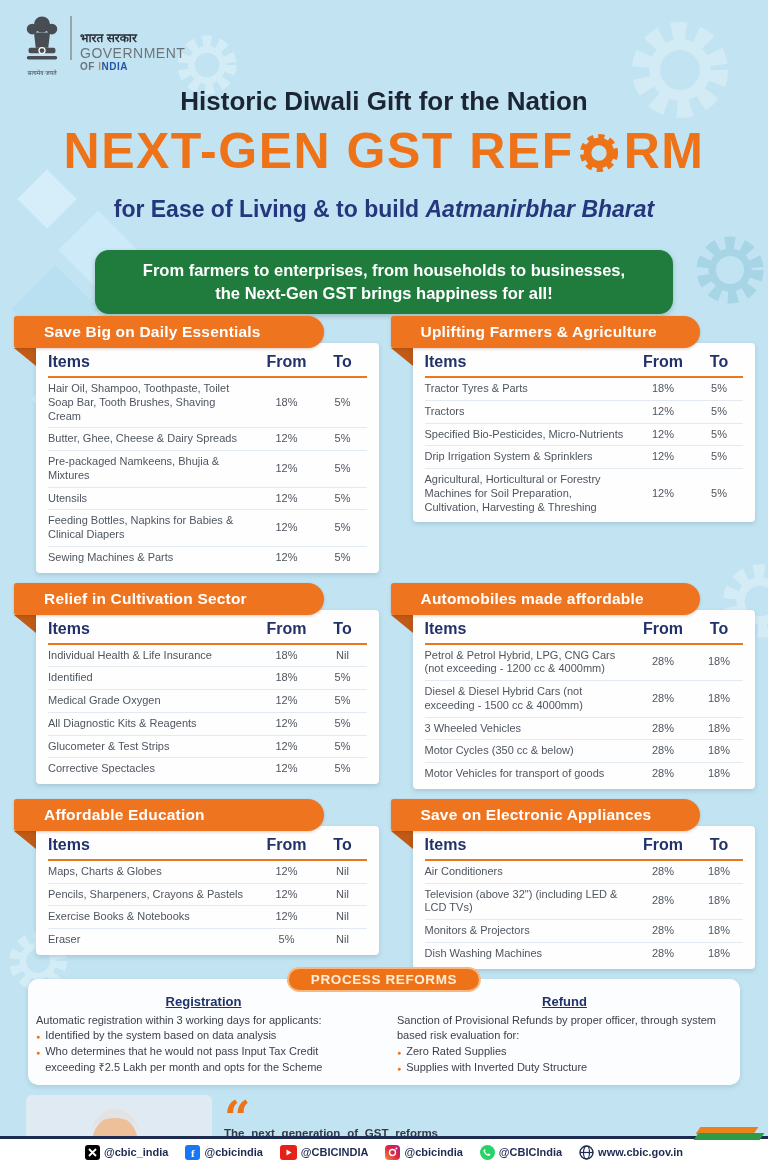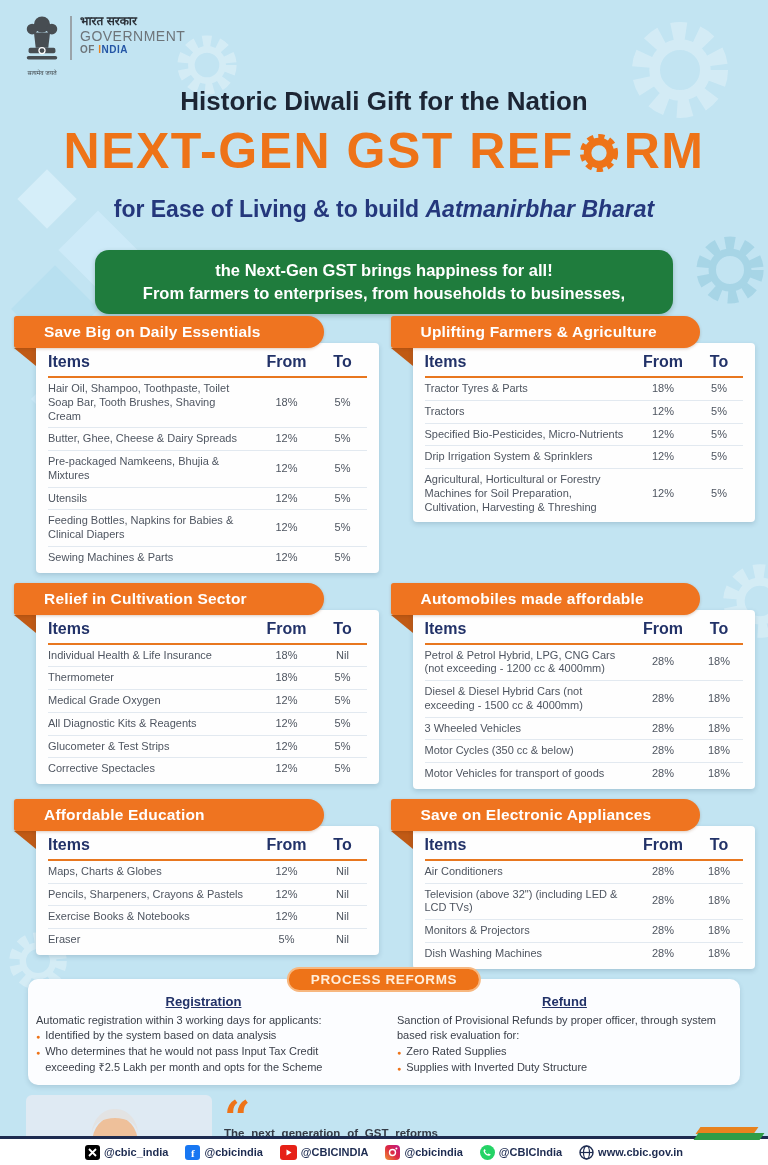--- a/index.html
+++ b/index.html
@@ -9,21 +9,21 @@
     font-family:"Liberation Sans", sans-serif;
   }
   .deco{position:absolute;z-index:0;pointer-events:none;}
   .diamond{position:absolute;background:#d5eef9;transform:rotate(45deg);z-index:0;}
   section{position:relative;z-index:1;}
 
   
   .header{height:316px;}
   .logo{position:absolute;left:22px;top:12px;display:flex;align-items:flex-start;gap:8px;}
   .logo-sep{width:2px;height:44px;background:#9aa3a9;margin-top:4px;}
-  .logo-hi{font-size:12px;font-weight:bold;color:#2a3038;}
+  .logo-hi{font-size:12px;font-weight:bold;color:#2a3038;margin-top:17px;}
   .logo-en1{font-size:14px;color:#6d7479;letter-spacing:.5px;line-height:1.05;}
   .logo-en2{font-size:10px;color:#6d7479;font-weight:bold;letter-spacing:.5px;line-height:1.1;}
   .logo-i{color:#e8821e;}
   .logo-ndia{color:#2456a6;}
   .motto{font-size:6px;color:#3f4549;text-align:center;margin-top:1px;}
   .tagline{position:absolute;top:86px;left:0;width:100%;text-align:center;
     font-size:26px;font-weight:bold;color:#1c2534;}
   .main-title{position:absolute;top:122px;left:0;width:100%;display:flex;
     justify-content:center;align-items:center;gap:3px;
     font-size:50px;font-weight:bold;color:#ee7318;letter-spacing:1.5px;}
@@ -153,22 +153,22 @@
         <circle cx="22" cy="22" r="12" fill="none" stroke="#ee7318" stroke-width="8"></circle>
       </svg>
       <span>RM</span>
   </div>
 
   <div class="subtitle">
     <span>for Ease of Living &amp; to build </span><span class="it">Aatmanirbhar Bharat</span>
   </div>
 
   <div class="banner">
+    <div>From farmers to enterprises, from households to businesses,</div>
     <div>the Next-Gen GST brings happiness for all!</div>
-    <div>From farmers to enterprises, from households to businesses,</div>
   </div>
 </section>
 
 <section class="grid">
 
   <div class="card">
     <div class="ribbon">Save Big on Daily Essentials</div>
     <div class="fold"></div>
     <div class="panel">
       <div class="t-head">
@@ -259,21 +259,21 @@
         <div class="c-from">From</div>
         <div class="c-to">To</div>
       </div>
       <div>
           <div class="t-row">
             <div class="c-item">Individual Health &amp; Life Insurance</div>
             <div class="c-from">18%</div>
             <div class="c-to">Nil</div>
           </div>
           <div class="t-row">
-            <div class="c-item">Thermometer</div>
+            <div class="c-item">Identified</div>
             <div class="c-from">18%</div>
             <div class="c-to">5%</div>
           </div>
           <div class="t-row">
             <div class="c-item">Medical Grade Oxygen</div>
             <div class="c-from">12%</div>
             <div class="c-to">5%</div>
           </div>
           <div class="t-row">
             <div class="c-item">All Diagnostic Kits &amp; Reagents</div>

